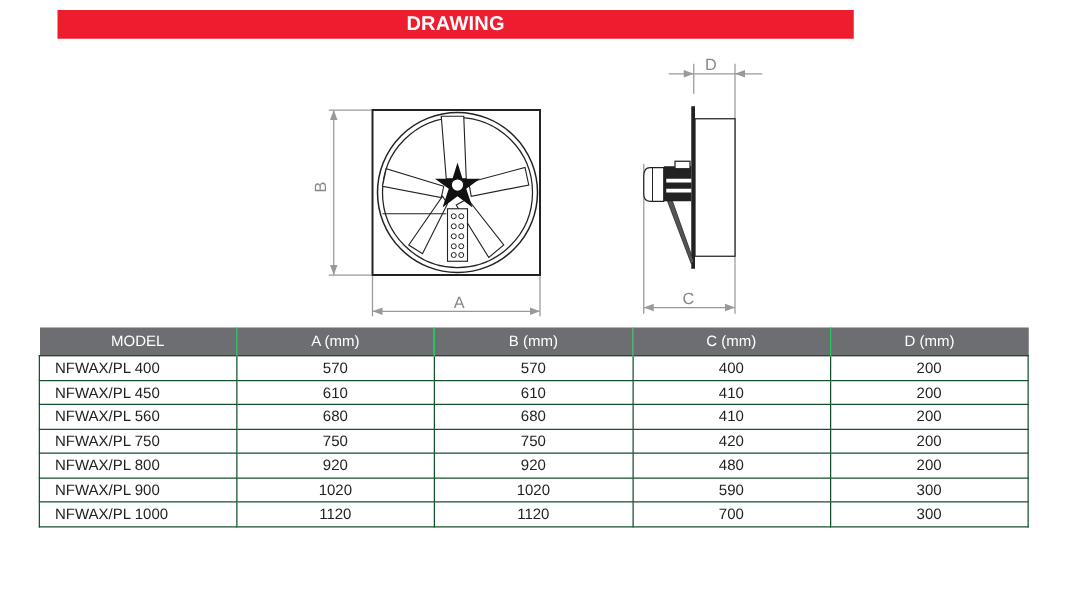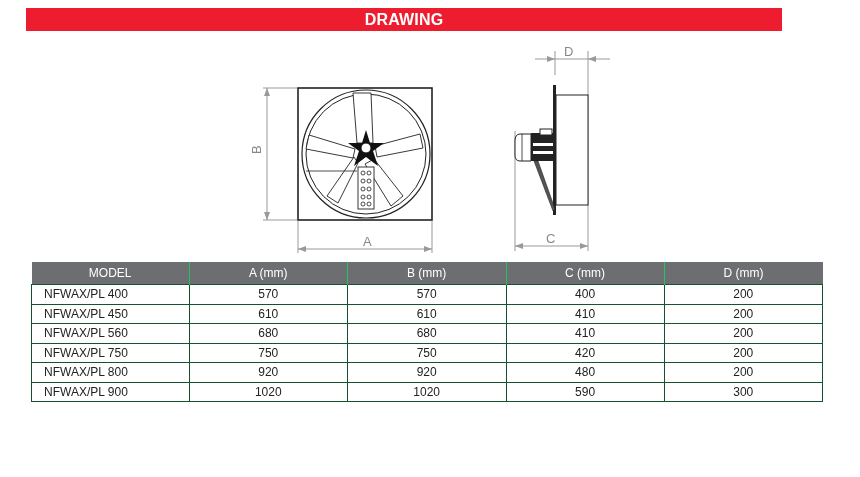--- a/index.html
+++ b/index.html
@@ -1,18 +1,18 @@
 <!DOCTYPE html>
 <html><head>
 <meta charset="utf-8">
 <style>
   html, body { margin:0; padding:0; background:#ffffff; }
   body { width:860px; height:477px; position:relative; overflow:hidden;
          font-family:"Liberation Sans", "DejaVu Sans", sans-serif; }
-  .banner { position:absolute; left:26px; top:8px; width:756px; height:23px;
+  .banner { position:absolute; left:46px; top:8px; width:637px; height:23px;
             background:#ed1c2e; color:#fff; text-align:center;
             font-weight:bold; font-size:16px; line-height:23px; letter-spacing:0.2px; }
   .drawing-area { position:absolute; left:0; top:31px; width:860px; height:230px; }
   .drawing-area svg { position:absolute; }
   .dim-label { font-family:"Liberation Sans", sans-serif; font-size:13px; fill:#888; }
   table.specs { position:absolute; left:31px; top:262px; width:792px;
                 border-collapse:collapse; font-size:12px; color:#222; }
   table.specs th { background:#6d6e71; color:#fff; font-weight:normal; height:22px;
                    border-left:1px solid #22c55e; padding:0; text-align:center; }
   table.specs th:first-child { border-left:none; }
@@ -159,14 +159,21 @@
       <td>480</td>
       <td>200</td>
     </tr>
     <tr>
       <td class="model">NFWAX/PL 900</td>
       <td>1020</td>
       <td>1020</td>
       <td>590</td>
       <td>300</td>
     </tr>
+    <tr>
+      <td class="model">NFWAX/PL 1000</td>
+      <td>1120</td>
+      <td>1120</td>
+      <td>700</td>
+      <td>300</td>
+    </tr>
   </tbody>
 </table>
 
 </body></html>

